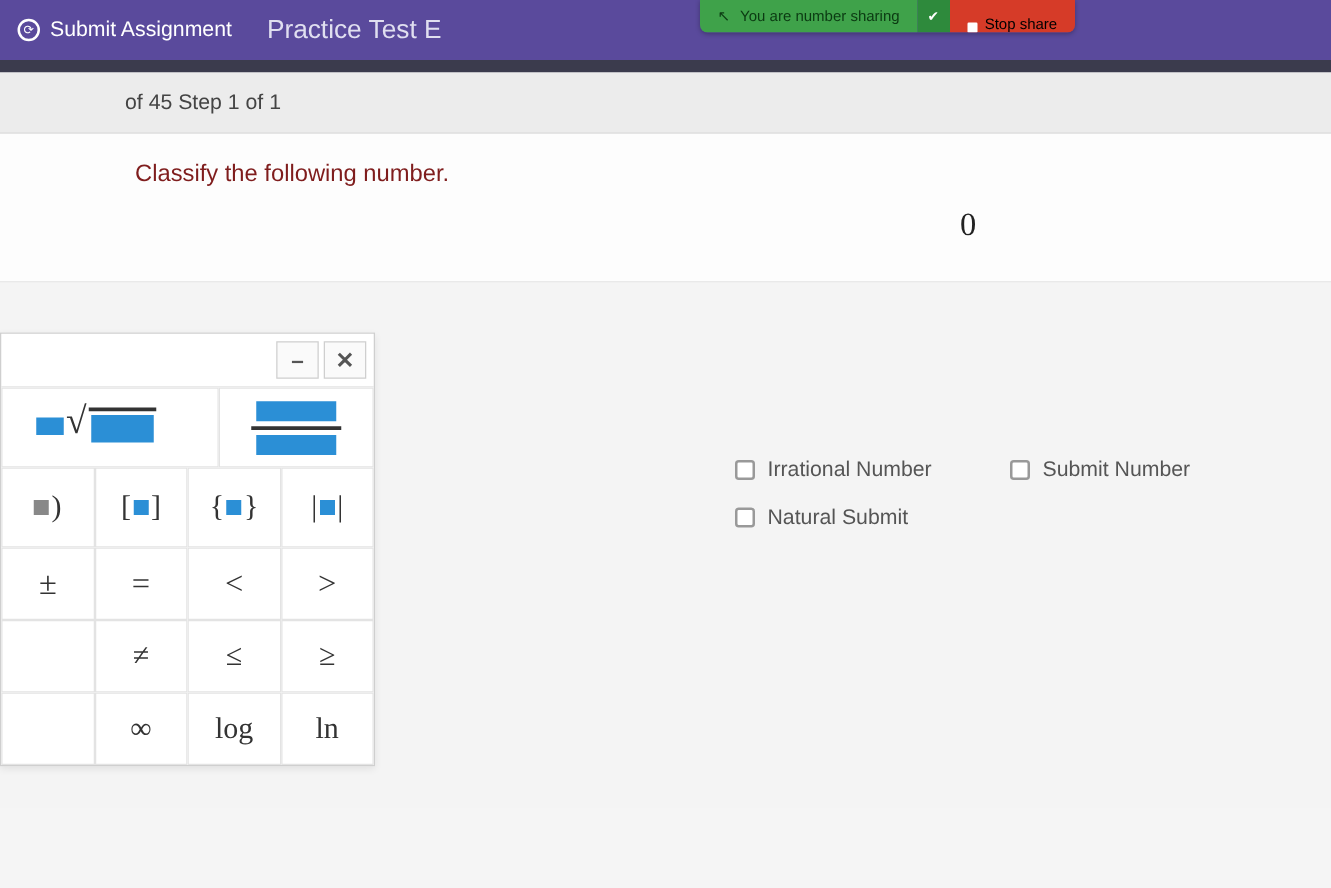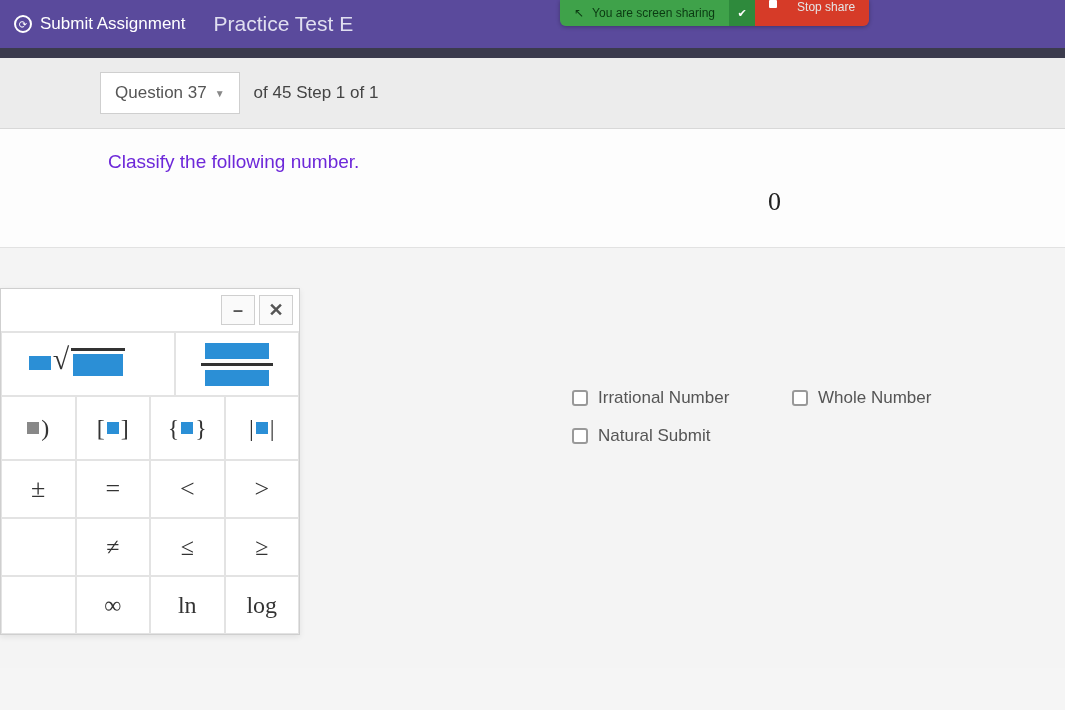--- a/index.html
+++ b/index.html
@@ -53,24 +53,24 @@
     padding: 0 14px;
     gap: 8px;
   }
   .share-check {
     background: #2e8a3c;
     display:flex;align-items:center;justify-content:center;
     width:26px;color:#fff;font-size:11px;
   }
   .share-stop {
     background: #d63b28;
-    color: #e5e5e5;
-    display: flex; align-items: flex-start;
+    color: #000000;
+    display: flex; align-items: flex-end;
     padding: 0 14px;
-    gap:20px;
+    gap:6px;
     cursor:pointer;
   }
   .share-stop-sq { width:8px;height:8px;background:#fff;border-radius:1px;}
 
   
   .subline { height: 10px; background: #3b3b4d; }
 
   
   .question-row {
     background: #ececec;
@@ -91,42 +91,42 @@
   }
   .caret-down { font-size: 10px; color: #888; }
   .step-text { font-size: 17px; color: #444; }
 
   
   .prompt-area {
     background: #fdfdfd;
     padding: 22px 0 30px 108px;
     border-bottom: 1px solid #e2e2e2;
   }
-  .prompt-text { font-size: 19px; color: #6d28d9; }
+  .prompt-text { font-size: 19px; color: #7f1d1d; }
   .number-display {
     text-align: left;
     margin-left: 660px;
     margin-top: 14px;
     font-family: "Times New Roman", serif;
     font-size: 26px;
     color: #222;
   }
 
   
   .answer-area {
     position: relative;
     height: 420px;
     background: #f4f4f4;
   }
 
   
   .check-grid {
     position: absolute;
     top: 140px;
-    left: 572px;
+    left: 588px;
     display: grid;
     grid-template-columns: 220px 220px;
     row-gap: 18px;
     font-size: 17px;
     color: #555;
   }
   .chk {
     display: flex; align-items: center; gap: 10px;
     cursor: pointer;
   }
@@ -201,54 +201,50 @@
 <body>
 
 <div class="header-bar">
   <span class="submit-circle">⟳</span>
   <span class="submit-label">Submit Assignment</span>
   <span class="test-name">Practice Test E</span>
 
   <div class="share-bar">
     <div class="share-info">
       <span>↖</span>
-      <span>You are screen sharing</span>
+      <span>You are number sharing</span>
     </div>
     <div class="share-check">✔</div>
     <div class="share-stop">
       <span class="share-stop-sq"></span>
       <span>Stop share</span>
     </div>
   </div>
 </div>
 <div class="subline"></div>
 
 <div class="question-row">
-  <div class="question-dd">
-    <span>Question 37</span>
-    <span class="caret-down">▼</span>
-  </div>
   <span class="step-text">of 45 Step 1 of 1</span>
 </div>
 
 <div class="prompt-area">
   <div class="prompt-text">Classify the following number.</div>
   <div class="number-display">0</div>
 </div>
 
 <div class="answer-area">
 
   <div class="check-grid">
     <label class="chk">
       <span class="chk-box"></span>
       <span>Irrational Number</span>
     </label>
     <label class="chk">
       <span class="chk-box"></span>
-      <span>Whole Number</span>
+      <span>Submit Number</span>
     </label>
     <label class="chk">
       <span class="chk-box"></span>
       <span>Natural Submit</span>
     </label>
   </div>
 
   <div class="keypad">
     <div class="keypad-ctrl">
       <div class="kbtn">–</div>
@@ -301,18 +297,18 @@
     <div class="krow krow5">
       <div class="kcell"></div>
       <div class="kcell">≠</div>
       <div class="kcell">≤</div>
       <div class="kcell">≥</div>
     </div>
 
     <div class="krow krow6">
       <div class="kcell"></div>
       <div class="kcell">∞</div>
+      <div class="kcell">log</div>
       <div class="kcell">ln</div>
-      <div class="kcell">log</div>
     </div>
   </div>
 
 </div>
 
 </body></html>

